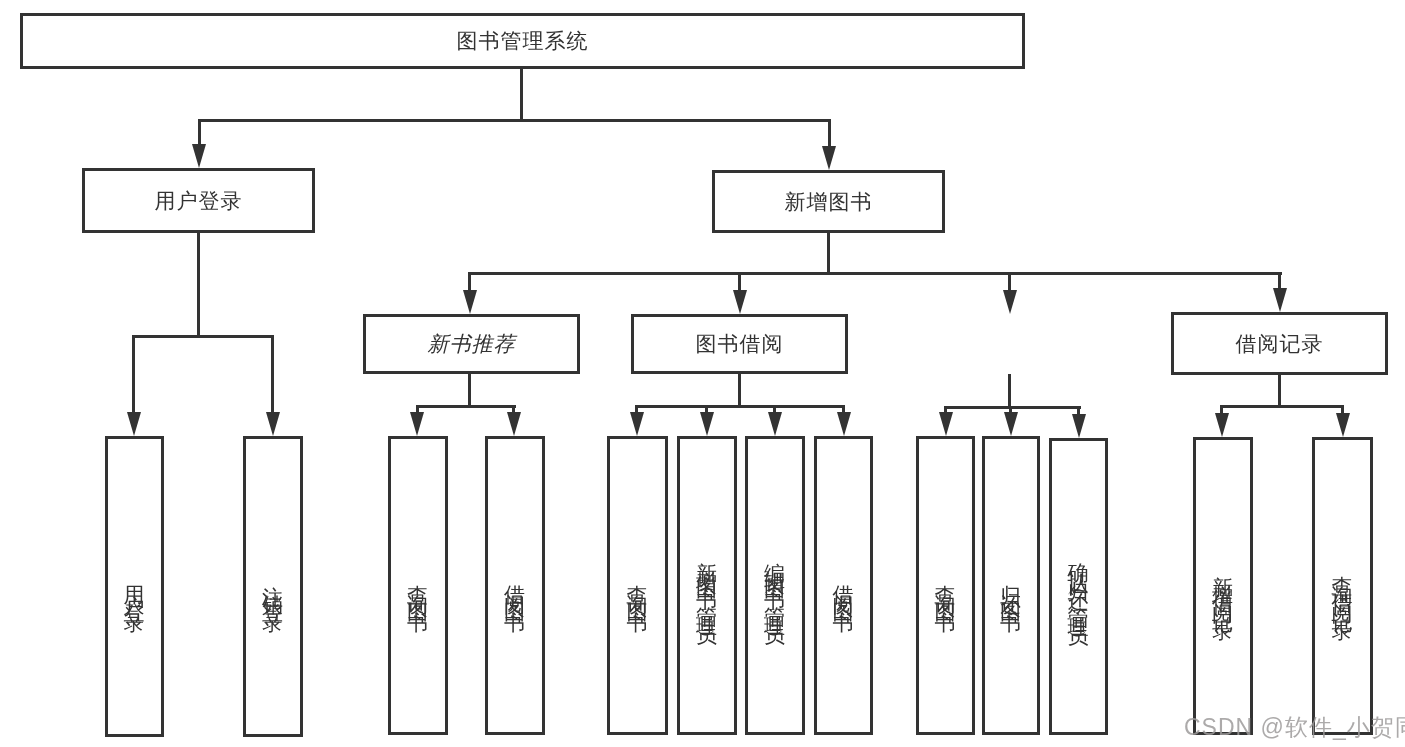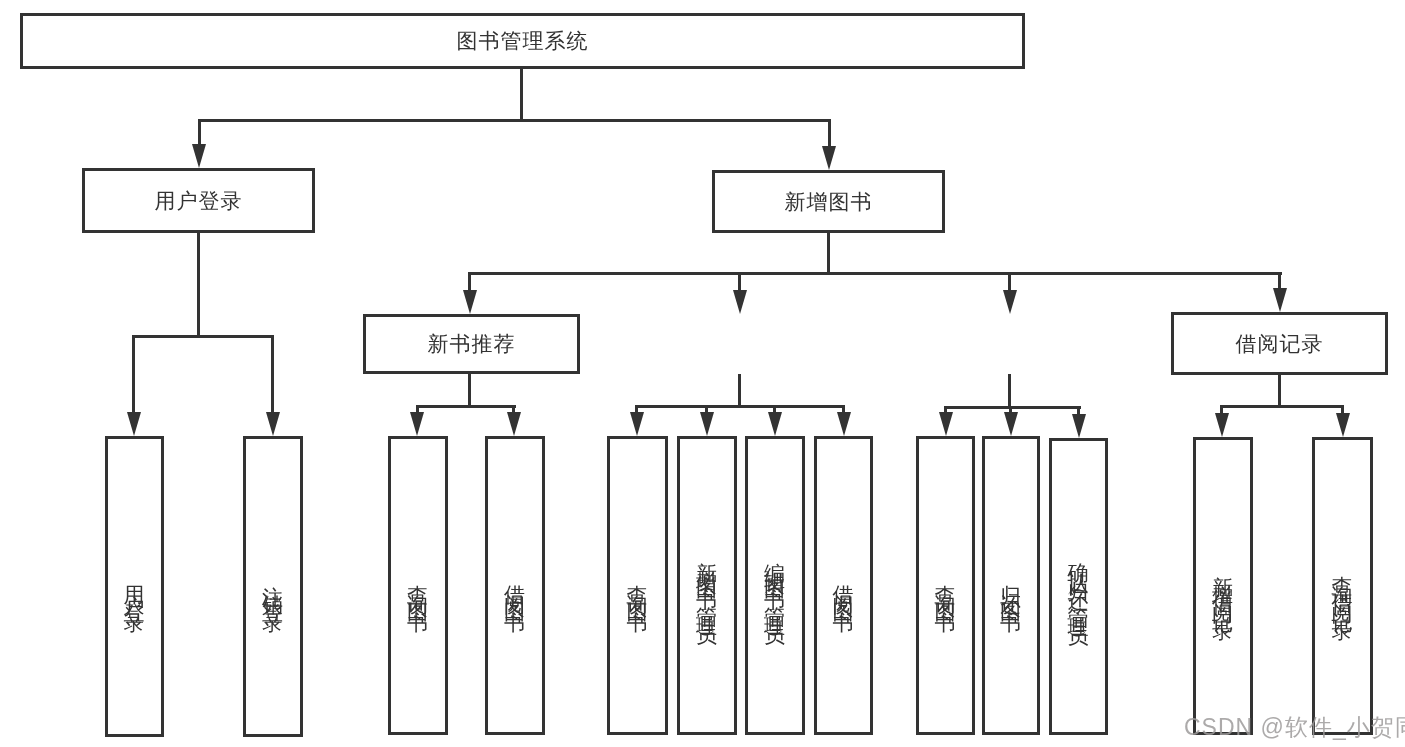--- a/index.html
+++ b/index.html
@@ -95,22 +95,25 @@
   <div class="hl" style="left:468px;top:272px;width:814px;"></div>
   <div class="vl" style="left:468px;top:272px;height:18px;"></div>
   <div class="arrow" style="left:463px;top:290px;"></div>
   <div class="vl" style="left:738px;top:272px;height:18px;"></div>
   <div class="arrow" style="left:733px;top:290px;"></div>
   <div class="vl" style="left:1008px;top:272px;height:18px;"></div>
   <div class="arrow" style="left:1003px;top:290px;"></div>
   <div class="vl" style="left:1278px;top:272px;height:16px;"></div>
   <div class="arrow" style="left:1273px;top:288px;"></div>
 
-  <div class="node" style="left:363px;top:314px;width:217px;height:60px;">
+  <div class="node" style="left:363px;top:314px;width:217px;height:60px;font-style:italic;">
     <span>新书推荐</span>
+  </div>
+  <div class="node" style="left:631px;top:314px;width:217px;height:60px;">
+    <span>图书借阅</span>
   </div>
   <div class="node" style="left:1171px;top:312px;width:217px;height:63px;">
     <span>借阅记录</span>
   </div>
 
   <div class="vl" style="left:468px;top:374px;height:31px;"></div>
   <div class="hl" style="left:416px;top:405px;width:100px;"></div>
   <div class="vl" style="left:416px;top:405px;height:9px;"></div>
   <div class="arrow" style="left:410px;top:412px;"></div>
   <div class="vl" style="left:512px;top:405px;height:9px;"></div>

